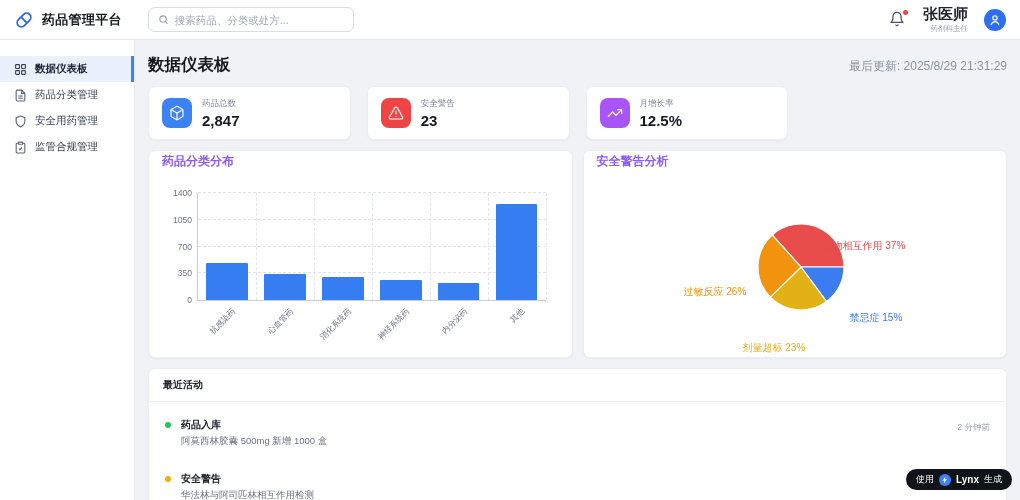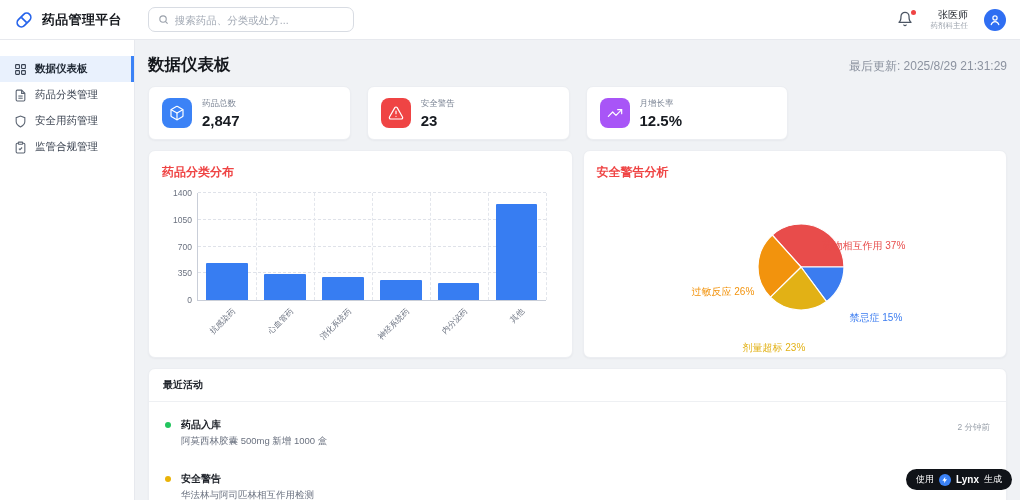--- a/index.html
+++ b/index.html
@@ -10,21 +10,21 @@
   .header { position:absolute; top:0; left:0; right:0; height:40px; background:#fff; border-bottom:1px solid #e7e9ee; display:flex; align-items:center; padding:0 14px; z-index:20; }
   .logo-wrap { display:flex; align-items:center; gap:8px; }
   .app-title { font-size:13px; font-weight:700; color:#15181d; letter-spacing:.3px; }
   .search { margin-left:26px; width:206px; height:25px; border:1px solid #d8dce3; border-radius:7px; display:flex; align-items:center; padding:0 9px; gap:6px; background:#fff; }
   .search input { border:none; outline:none; flex:1; font-size:10.5px; color:#374151; font-family:inherit; background:transparent; }
   .search input::placeholder { color:#a2a9b4; }
   .header-right { margin-left:auto; display:flex; align-items:center; gap:16px; }
   .bell-btn { position:relative; width:18px; height:18px; color:#4b5563; cursor:pointer; }
   .bell-dot { position:absolute; top:-1px; right:-1px; width:5px; height:5px; border-radius:50%; background:#ef4444; }
   .user-meta { text-align:right; line-height:1.25; }
-  .user-name { font-size:10px; font-weight:400; color:#1f232a; }
+  .user-name { font-size:15px; font-weight:700; color:#1f232a; }
   .user-role { font-size:7.5px; color:#9aa1ab; }
   .avatar { width:22px; height:22px; border-radius:50%; background:#2f6ef2; display:flex; align-items:center; justify-content:center; color:#fff; cursor:pointer; }
 
   
   .sidebar { position:absolute; top:40px; left:0; bottom:0; width:135px; background:#fff; border-right:1px solid #e7e9ee; padding-top:16px; z-index:10; }
   .side-item { height:26px; display:flex; align-items:center; gap:8px; padding:0 14px; font-size:10.5px; color:#3a4250; cursor:pointer; margin-bottom:0; }
   .side-item .s-ic { width:13px; height:13px; color:#5b6472; flex:0 0 auto; }
   .side-item.active { background:#e9f1fd; color:#1b2430; font-weight:700; box-shadow:inset -3px 0 0 #3b82f6; }
   .side-item.active .s-ic { color:#374151; }
 
@@ -35,21 +35,21 @@
   .last-updated { font-size:12px; color:#8c93a0; }
 
   .stats { display:grid; grid-template-columns:repeat(4,1fr); gap:16px; margin-bottom:10px; }
   .stat-card { background:#fff; border:1px solid #eceef2; border-radius:7px; box-shadow:0 1px 2px rgba(16,24,40,.04); height:54px; display:flex; align-items:center; gap:10px; padding:0 13px; }
   .stat-ic { width:30px; height:30px; border-radius:8px; display:flex; align-items:center; justify-content:center; color:#fff; flex:0 0 auto; }
   .stat-label { font-size:8.5px; color:#7b8494; }
   .stat-value { font-size:15px; font-weight:800; color:#171b21; margin-top:2px; }
 
   .charts { display:grid; grid-template-columns:1fr 1fr; gap:10px; margin-bottom:10px; }
   .chart-card { position:relative; background:#fff; border:1px solid #eceef2; border-radius:7px; box-shadow:0 1px 2px rgba(16,24,40,.04); height:208px; }
-  .chart-title { position:absolute; top:13px; left:13px; font-size:12px; font-weight:700; color:#ef4444; }
+  .chart-title { position:absolute; top:2px; left:13px; font-size:12px; font-weight:700; color:#8b5cf6; }
 
   
   .bar-stage { position:absolute; left:48px; right:26px; top:42px; height:108px; border-left:1px solid #c9ced8; border-bottom:1px solid #c9ced8; }
   .grid-h { position:absolute; left:0; right:0; border-top:1px dashed #dfe2e9; }
   .grid-v { position:absolute; top:0; bottom:0; border-left:1px dashed #e3e6ec; }
   .ytick { position:absolute; right:100%; margin-right:6px; transform:translateY(50%); font-size:8.5px; color:#6b7280; }
   .bar { position:absolute; bottom:0; background:#377df2; border-radius:1px 1px 0 0; }
   .xlab { position:absolute; top:calc(100% + 6px); font-size:8px; color:#6b7280; white-space:nowrap; transform:translateX(-100%) rotate(-45deg); transform-origin:100% 0; }
 
   
@@ -246,21 +246,21 @@
       <div class="pie-stage" id="piePlot">
           <svg width="88" height="88" class="pie-svg">
             <path d="M 44 44 L 15.29 11.99 A 43 43 0 0 1 87.00 44.00 Z" fill="#e84c4b" stroke="#fff" stroke-width="1.2"></path>
             <path d="M 44 44 L 87.00 44.00 A 43 43 0 0 1 69.60 78.55 Z" fill="#3b7cf0" stroke="#fff" stroke-width="1.2"></path>
             <path d="M 44 44 L 69.60 78.55 A 43 43 0 0 1 13.36 74.17 Z" fill="#e2b115" stroke="#fff" stroke-width="1.2"></path>
             <path d="M 44 44 L 13.36 74.17 A 43 43 0 0 1 15.29 11.99 Z" fill="#f2930d" stroke="#fff" stroke-width="1.2"></path>
           </svg>
           <div class="pie-label" style="left: 239px; top: 56px; color: rgb(232, 76, 75);">药物相互作用 37%</div>
           <div class="pie-label" style="left: 266px; top: 128px; color: rgb(59, 124, 240);">禁忌症 15%</div>
           <div class="pie-label" style="left: 159px; top: 158px; color: rgb(226, 177, 21);">剂量超标 23%</div>
-          <div class="pie-label" style="left: 108px; top: 102px; color: rgb(242, 147, 13);">过敏反应 26%</div>
+          <div class="pie-label" style="left: 100px; top: 102px; color: rgb(242, 147, 13);">过敏反应 26%</div>
         </div>
     </div>
   </div>
 
   <div class="activity-card">
     <div class="activity-head">最近活动</div>
     <div class="activity-body">
       <div class="act-row">
         <span class="act-dot" style="background: rgb(34, 197, 94);"></span>
         <div>

